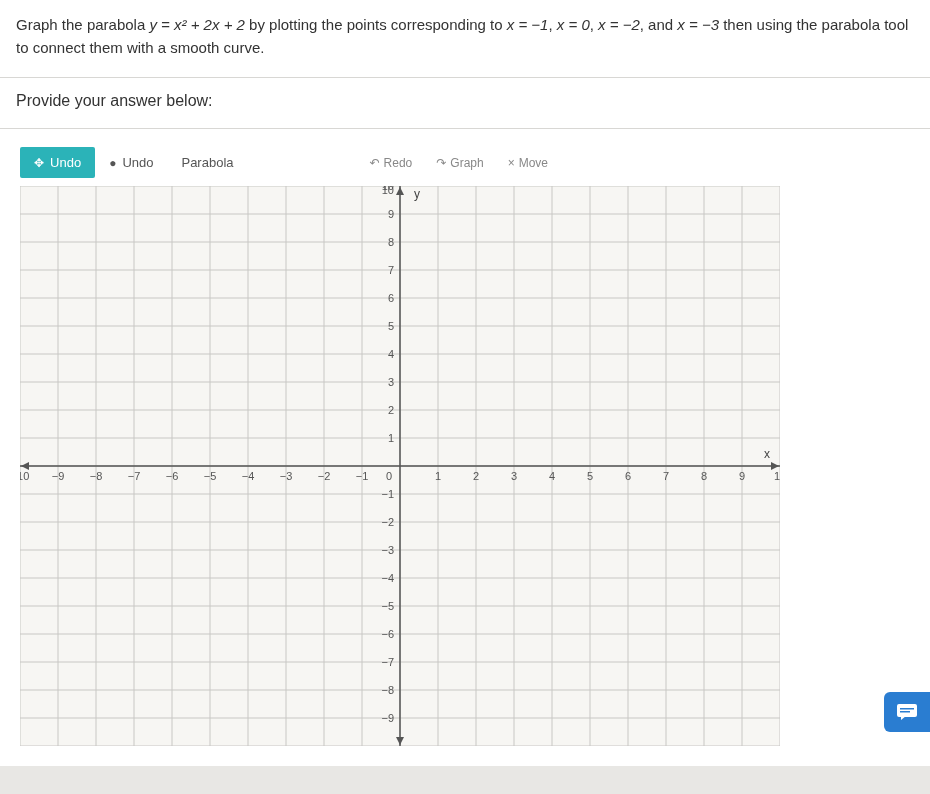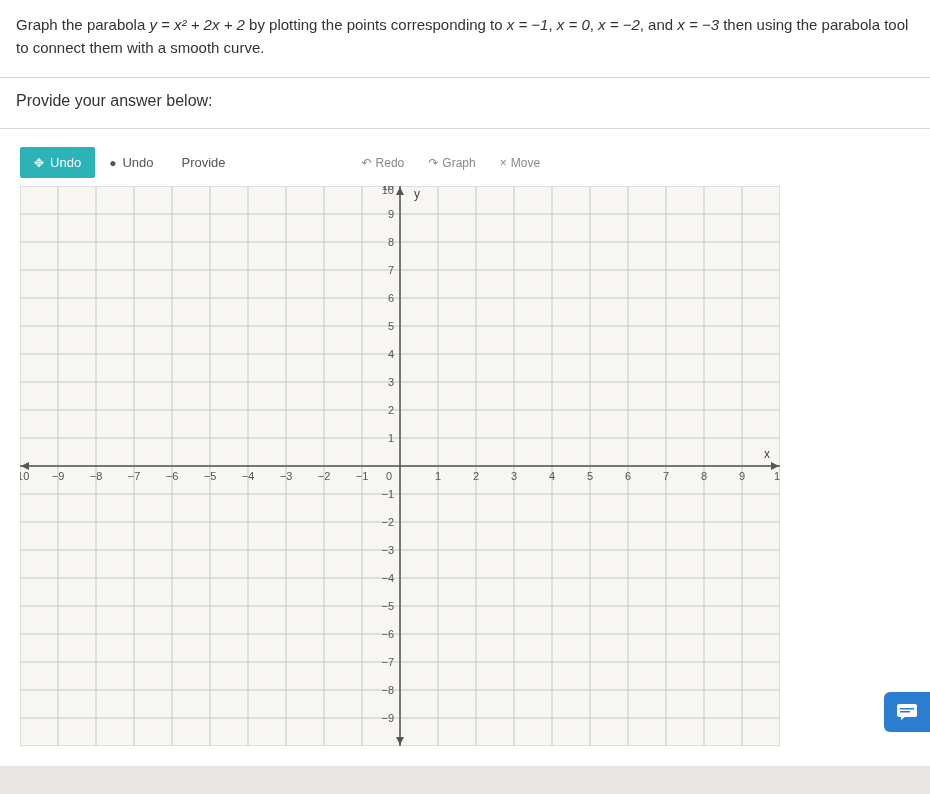--- a/index.html
+++ b/index.html
@@ -109,21 +109,21 @@
   <div class="toolbar">
     <button class="tool-btn active">
       <span class="icon">✥</span>
       <span>Undo</span>
     </button>
     <button class="tool-btn">
       <span class="icon">●</span>
       <span>Undo</span>
     </button>
     <button class="tool-btn">
-      <span>Provide</span>
+      <span>Parabola</span>
     </button>
     <div class="toolbar-gap"></div>
     <button class="action-btn">
       <span class="icon">↶</span>
       <span>Redo</span>
     </button>
     <button class="action-btn">
       <span class="icon">↷</span>
       <span>Graph</span>
     </button>

